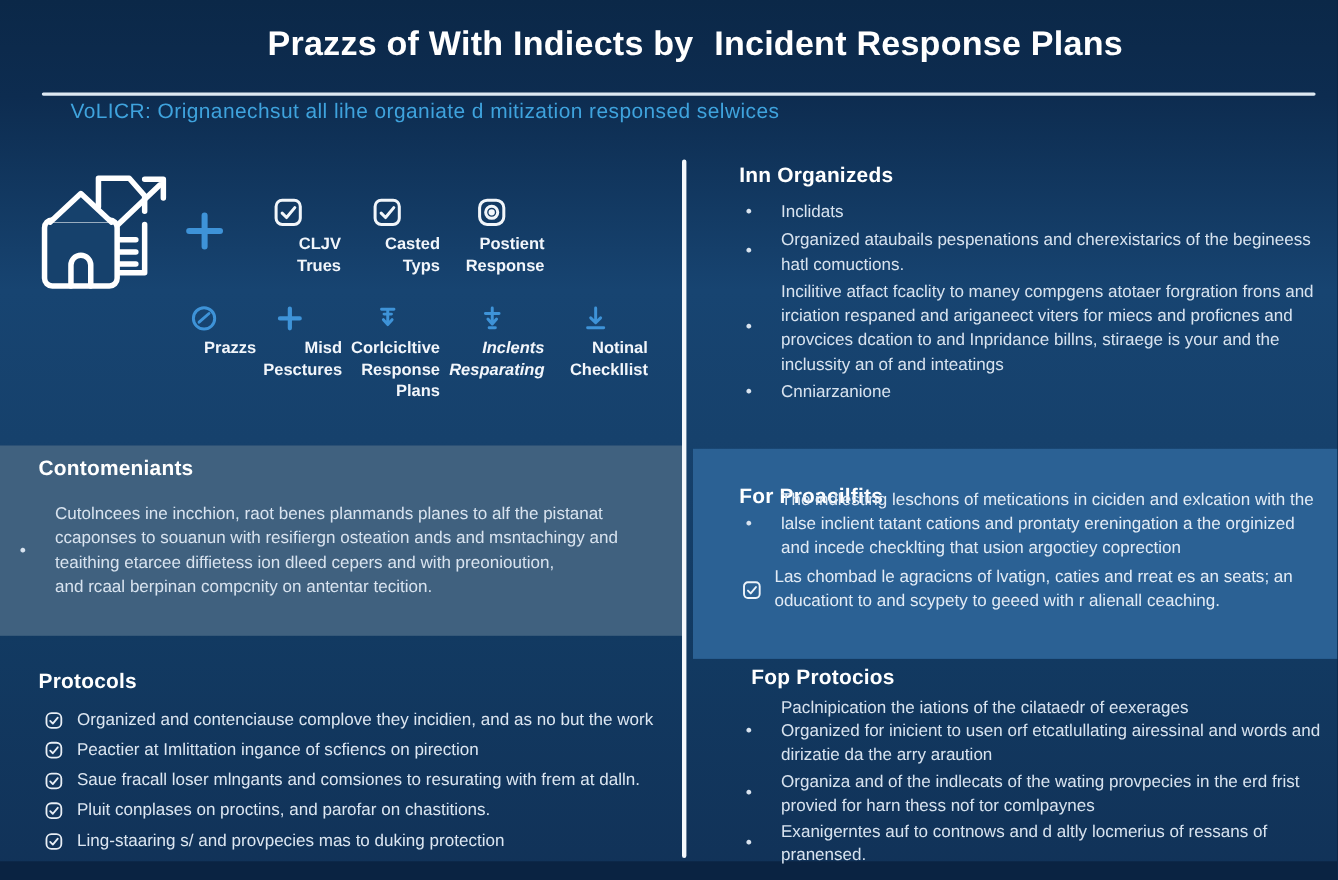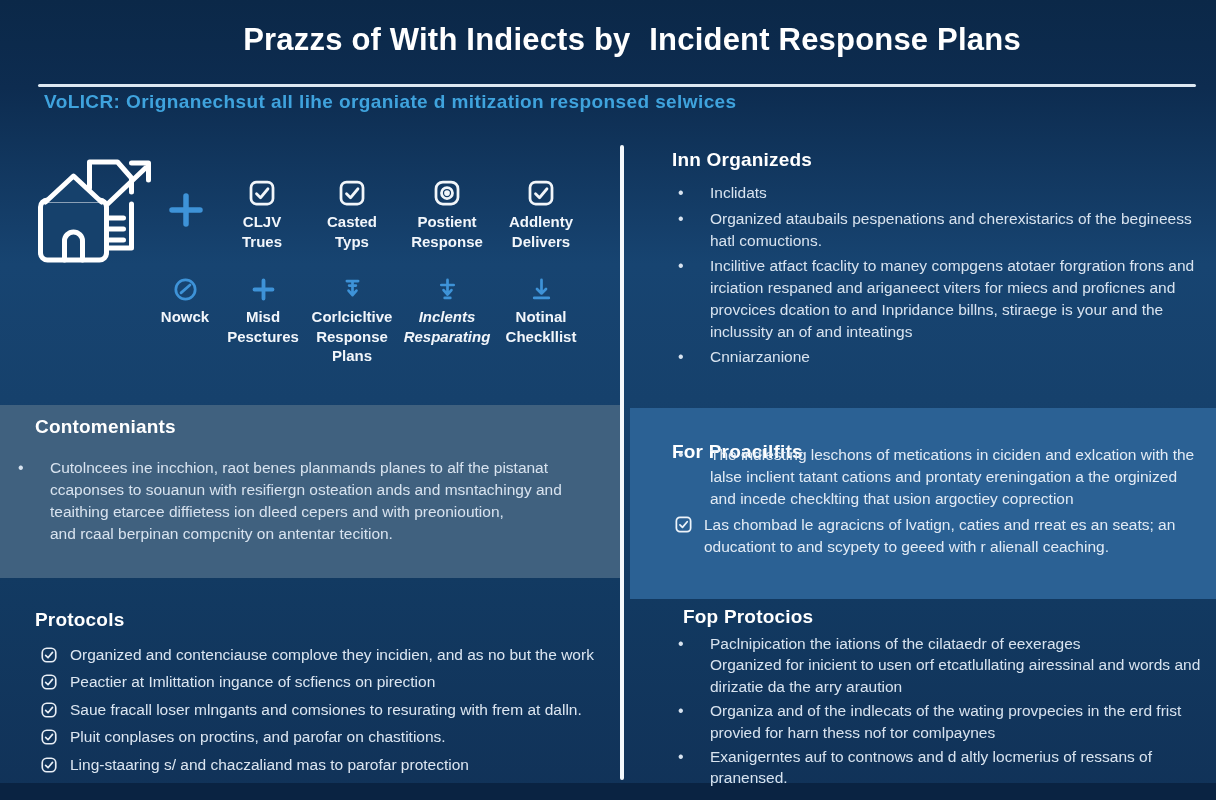--- a/index.html
+++ b/index.html
@@ -9,40 +9,40 @@
     font-family:"Liberation Sans", sans-serif;
     background:linear-gradient(180deg,#0b2848 0%,#0d2c50 11%,#174471 33%,#16416c 50%,#123a62 72%,#113258 100%);
     color:#d8e3ef;
   }
   .title { position:absolute; top:22px; left:0; width:100%; text-align:center; padding-left:48px;
            color:#ffffff; font-size:31px; letter-spacing:.2px; white-space:nowrap; }
   .title .tb { font-weight:800; }
   .title .tr { font-weight:600; margin-left:10px; }
   .title-rule { position:absolute; top:84px; left:38px; width:1158px; height:3px;
                 background:#dde8f2; border-radius:2px; }
-  .subtitle { position:absolute; top:91px; left:44px; font-size:19px; font-weight:700;
+  .subtitle { position:absolute; top:91px; left:64px; font-size:19px; font-weight:400;
               color:#3fa3dd; letter-spacing:.4px; }
 
   .band-left  { position:absolute; left:0;   top:405px; width:621px; height:173px; background:#40617f; }
   .band-right { position:absolute; left:630px;top:408px; width:586px; height:191px; background:#2b6194; }
   .divider { position:absolute; left:620px; top:145px; width:4px; height:635px;
              background:#f4f8fc; border-radius:2px; }
   .bottom-strip { position:absolute; left:0; top:783px; width:1216px; height:17px; background:#0a2342; }
 
   .house { position:absolute; left:30px; top:150px; }
   .bigplus { position:absolute; left:166px; top:190px; }
 
-  .icell { position:absolute; width:96px; text-align:center; }
+  .icell { position:absolute; width:96px; text-align:right; }
   .icell .ic { display:block; margin:0 auto 4px auto; }
   .ilabel { font-size:15px; font-weight:600; color:#f2f6fb; line-height:1.3; white-space:pre-line; }
 
   .sec-h { position:absolute; font-size:19px; font-weight:800; color:#ffffff; letter-spacing:.2px; }
 
   .blist { position:absolute; font-size:15.5px; line-height:1.42; color:#d8e3ef; }
-  .bitem { display:flex; align-items:flex-start; margin-bottom:3px; }
+  .bitem { display:flex; align-items:center; margin-bottom:3px; }
   .bdot { flex:0 0 36px; }
   .bdot::before { content:"•"; font-size:16px; color:#d8e3ef; padding-left:4px; }
   .btext { flex:1; white-space:pre-line; }
 
   .chk { flex:0 0 30px; padding-top:1px; }
   .citem { display:flex; align-items:flex-start; margin-bottom:8px; font-size:15.5px;
            line-height:1.25; color:#dce6f1; }
   svg { display:block; }
 </style>
 </head>
@@ -104,39 +104,29 @@
     <span class="ic">
       <svg width="30" height="30" viewBox="0 0 24 24" fill="none" stroke="#f2f6fa" stroke-width="2.2" stroke-linecap="round" stroke-linejoin="round" style="margin:0 auto;">
         <rect x="3.2" y="3.2" width="17.6" height="17.6" rx="5.5"></rect>
           <circle cx="12" cy="12" r="4.4"></circle>
           <circle cx="12" cy="12" r="1.2" fill="#f2f6fa"></circle>
       </svg>
     </span>
     <div class="ilabel">Postient
 Response</div>
   </div>
-  <div class="icell" style="left:493px; top:178px;">
-    <span class="ic">
-      <svg width="30" height="30" viewBox="0 0 24 24" fill="none" stroke="#f2f6fa" stroke-width="2.2" stroke-linecap="round" stroke-linejoin="round" style="margin:0 auto;">
-        <rect x="3.2" y="3.2" width="17.6" height="17.6" rx="4.5"></rect>
-          <path d="M7.6 12.6 l3.2 3.2 l6 -7.2"></path>
-      </svg>
-    </span>
-    <div class="ilabel">Addlenty
-Delivers</div>
-  </div>
 
   <div class="icell" style="left:137px; top:276px;">
     <span class="ic">
       <svg width="27" height="27" viewBox="0 0 24 24" fill="none" stroke="#3e93d8" stroke-width="2.4" stroke-linecap="round" style="margin:0 auto;">
         <circle cx="12" cy="12" r="8.6"></circle>
           <path d="M8 15 L16 8"></path>
       </svg>
     </span>
-    <div class="ilabel">Nowck</div>
+    <div class="ilabel">Prazzs</div>
   </div>
   <div class="icell" style="left:215px; top:276px;">
     <span class="ic">
       <svg width="27" height="27" viewBox="0 0 24 24" fill="none" stroke="#3e93d8" stroke-width="3.4" stroke-linecap="round" style="margin:0 auto;">
         <path d="M12 4 V20 M4 12 H20"></path>
       </svg>
     </span>
     <div class="ilabel">Misd
 Pesctures</div>
   </div>
@@ -255,21 +245,21 @@
       </span>
       <span class="btext">Pluit conplases on proctins, and parofar on chastitions.</span>
     </div>
     <div class="citem">
       <span class="chk">
         <svg width="18" height="18" viewBox="0 0 24 24" fill="none" stroke="#e8eef5" stroke-width="2.2" stroke-linecap="round" stroke-linejoin="round">
             <rect x="3" y="3" width="18" height="18" rx="6"></rect>
             <path d="M7.5 12.5 l3.2 3.2 l6 -7.2"></path>
           </svg>
       </span>
-      <span class="btext">Ling-staaring s/ and chaczaliand mas to parofar protection</span>
+      <span class="btext">Ling-staaring s/ and provpecies mas to duking protection</span>
     </div>
   </div>
 
   <div class="sec-h" style="left:672px; top:606px;margin-left:11px;">Fop Protocios</div>
   <div class="blist" style="left:674px; top:633px; width:528px; line-height:1.38;">
     <div class="bitem">
         <span class="bdot"></span>
         <span class="btext">Paclnipication the iations of the cilataedr of eexerages
 Organized for inicient to usen orf etcatlullating airessinal and words and dirizatie da the arry araution</span>
       </div>

